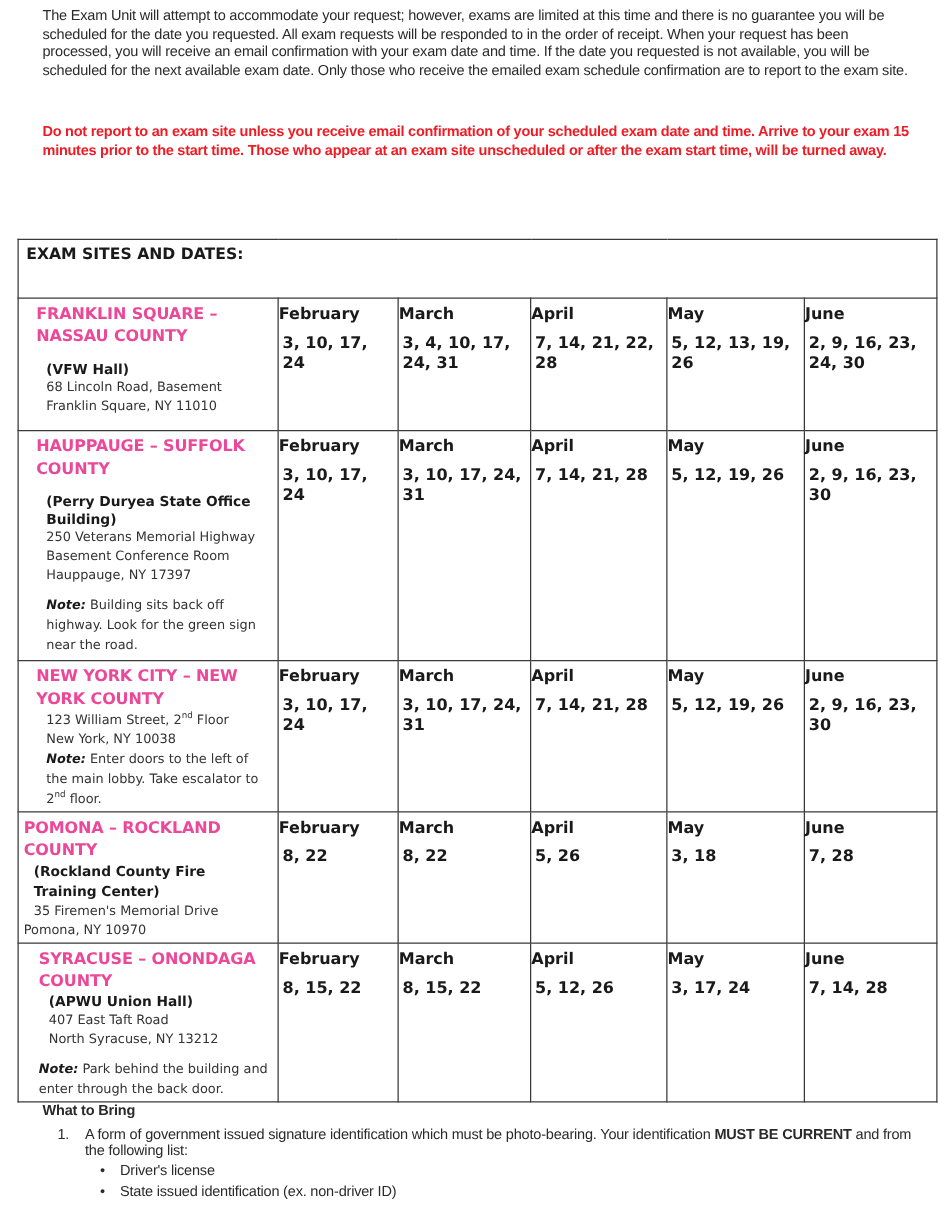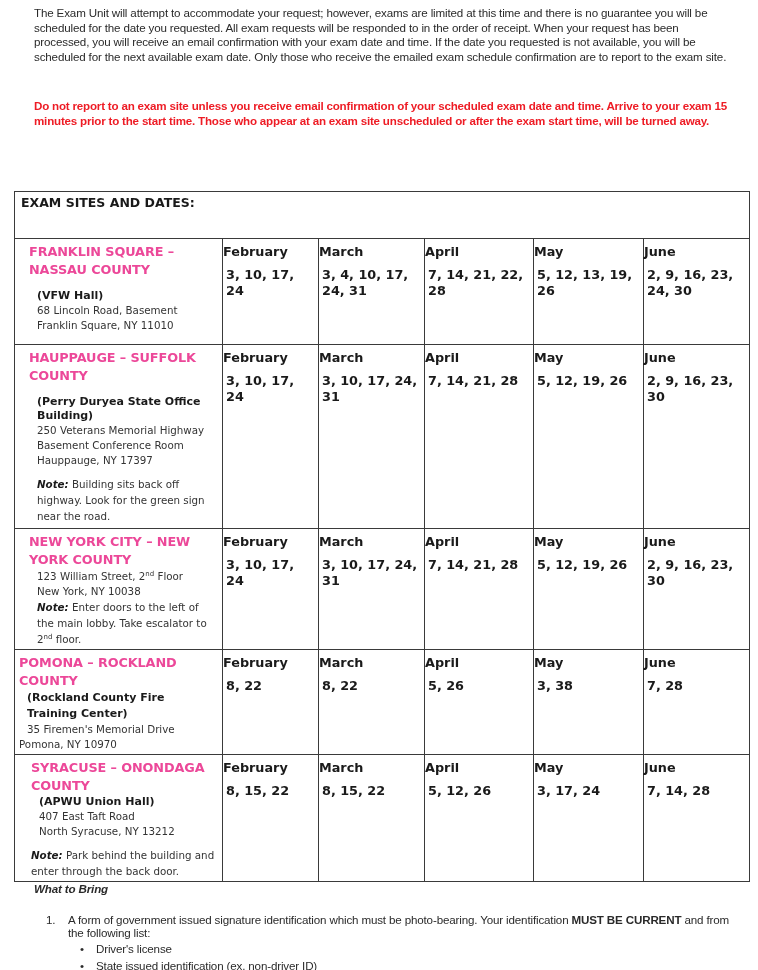--- a/index.html
+++ b/index.html
@@ -30,21 +30,21 @@
   .note b { font-style: italic; color: #1a1a1a; }
   .gap { height: 8px; }
   .month-cell { text-align: left; padding-top: 5px !important; }
   .month { font-weight: bold; font-size: 12.8px; line-height: 16px; color: #1a1a1a; }
   .dates { font-weight: bold; font-size: 12.8px; line-height: 16px; color: #1a1a1a; margin-top: 7px; padding: 0 3px; }
   sup { font-size: 7px; line-height: 0; }
   .bring {
     position: absolute; left: 34px; top: 882px; width: 700px;
     font-family: "Liberation Sans", sans-serif; font-size: 11.6px; color: #2a2a2a; letter-spacing: -0.15px;
   }
-  .bring-title { font-weight: bold; font-style: italic; margin-bottom: 18px; }
+  .bring-title { font-weight: bold; margin-bottom: 6px; }
   .bring-item { position: relative; padding-left: 34px; line-height: 13px; }
   .bring-num { position: absolute; left: 12px; top: 0; }
   .bullets { margin-top: 1px; }
   .bullet { position: relative; padding-left: 28px; line-height: 17px; }
   .bullet-dot { position: absolute; left: 12px; top: 0; }
 </style>
 </head>
 <body>
 
 <div class="intro">The Exam Unit will attempt to accommodate your request; however, exams are limited at this time and there is no guarantee you will be scheduled for the date you requested. All exam requests will be responded to in the order of receipt. When your request has been processed, you will receive an email confirmation with your exam date and time. If the date you requested is not available, you will be scheduled for the next available exam date. Only those who receive the emailed exam schedule confirmation are to report to the exam site.</div>
@@ -170,21 +170,21 @@
     <td class="month-cell">
           <div class="month">March</div>
           <div class="dates">8, 22</div>
         </td>
     <td class="month-cell">
           <div class="month">April</div>
           <div class="dates">5, 26</div>
         </td>
     <td class="month-cell">
           <div class="month">May</div>
-          <div class="dates">3, 38</div>
+          <div class="dates">3, 18</div>
         </td>
     <td class="month-cell">
           <div class="month">June</div>
           <div class="dates">7, 28</div>
         </td>
   </tr>
 
   <tr style="height:118px">
     <td class="site-cell tight" style="padding-left:16px !important">
       <div class="site-name">SYRACUSE – ONONDAGA COUNTY</div>

